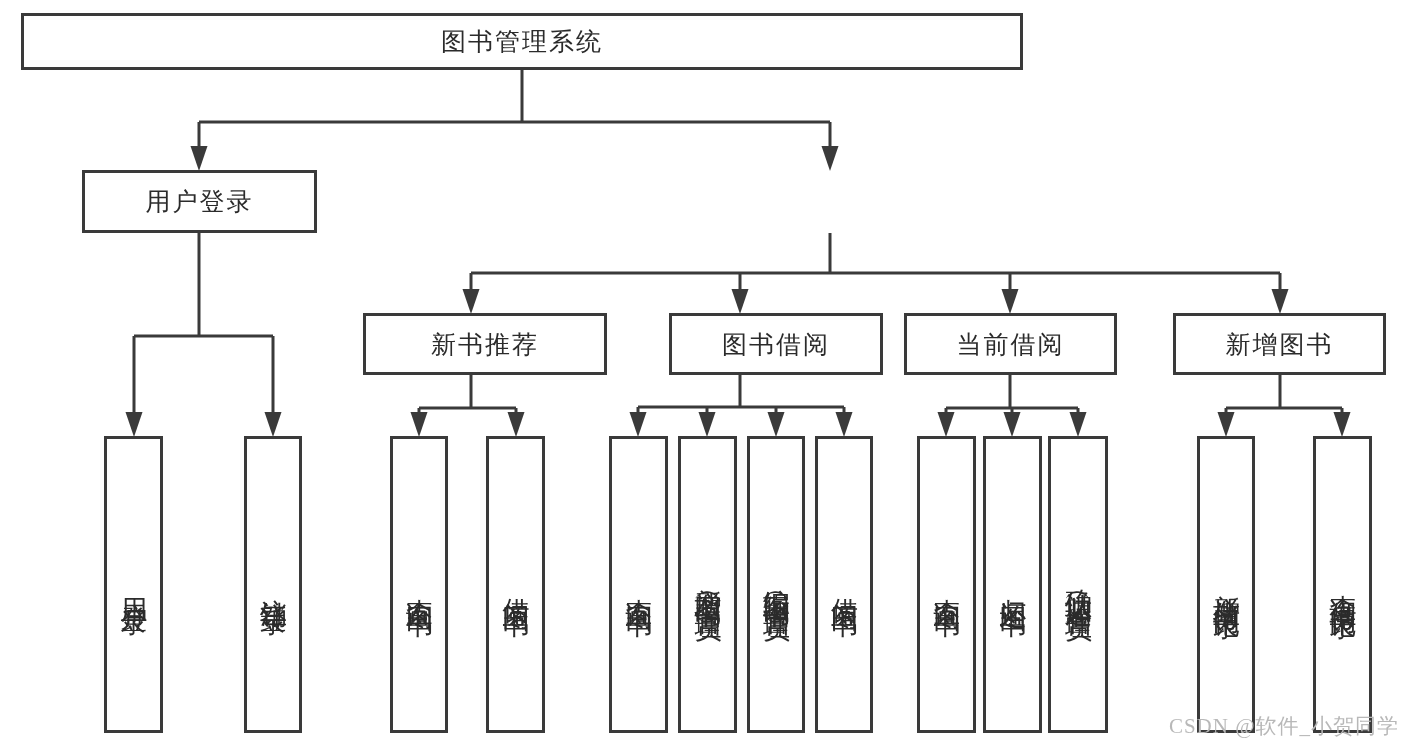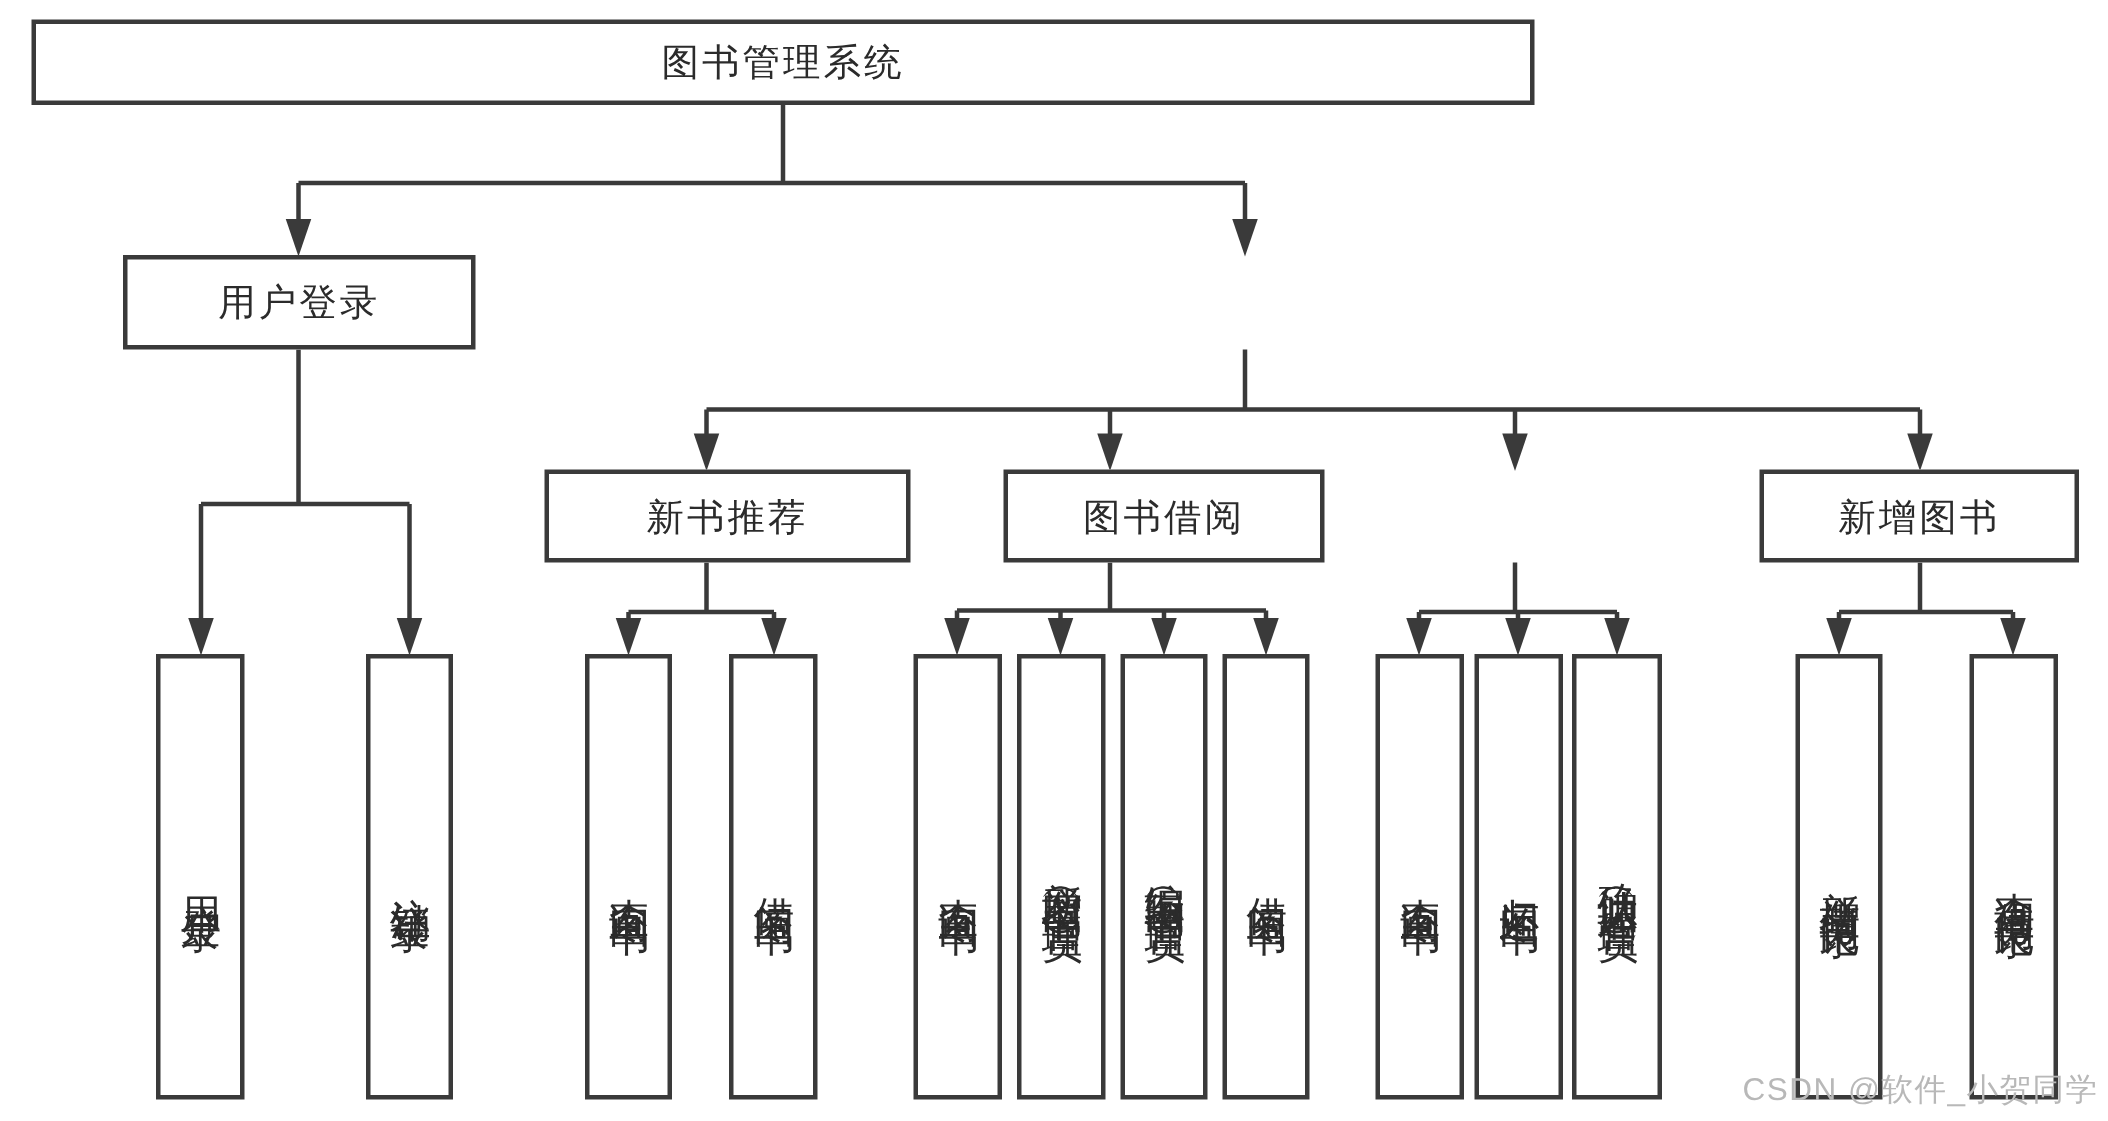--- a/index.html
+++ b/index.html
@@ -8,21 +8,21 @@
     --wm: #b8b8b8;
     --bg: #ffffff;
   }
   * { margin: 0; padding: 0; box-sizing: border-box; }
   html, body { background: var(--bg); }
   .stage {
     position: relative;
     width: 1405px;
     height: 747px;
     background: var(--bg);
-    font-family: Liberation Sans, sans-serif;
+    font-family: Liberation Serif, serif;
     color: var(--text);
     overflow: hidden;
   }
   .wires {
     position: absolute;
     left: 0; top: 0;
     width: 1405px; height: 747px;
   }
   .wires path {
     stroke: var(--line);
@@ -112,20 +112,23 @@
   <div class="box" style="left:82px; top:170px; width:235px; height:63px;">
     <span class="hlabel">用户登录</span>
   </div>
 
   <div class="box" style="left:363px; top:313px; width:244px; height:62px;text-align:center;">
     <span class="hlabel">新书推荐</span>
   </div>
   <div class="box" style="left:633px; top:313px; width:214px; height:62px;margin-left:36px;">
     <span class="hlabel">图书借阅</span>
   </div>
+  <div class="box" style="left:904px; top:313px; width:213px; height:62px;">
+    <span class="hlabel">当前借阅</span>
+  </div>
   <div class="box" style="left:1173px; top:313px; width:213px; height:62px;">
     <span class="hlabel">新增图书</span>
   </div>
 
   <div class="box leaf" style="left:104px; top:436px; width:59px; height:297px;">
     <span class="vlabel">用户登录</span>
   </div>
   <div class="box leaf" style="left:244px; top:436px; width:58px; height:297px;">
     <span class="vlabel">注销登录</span>
   </div>

